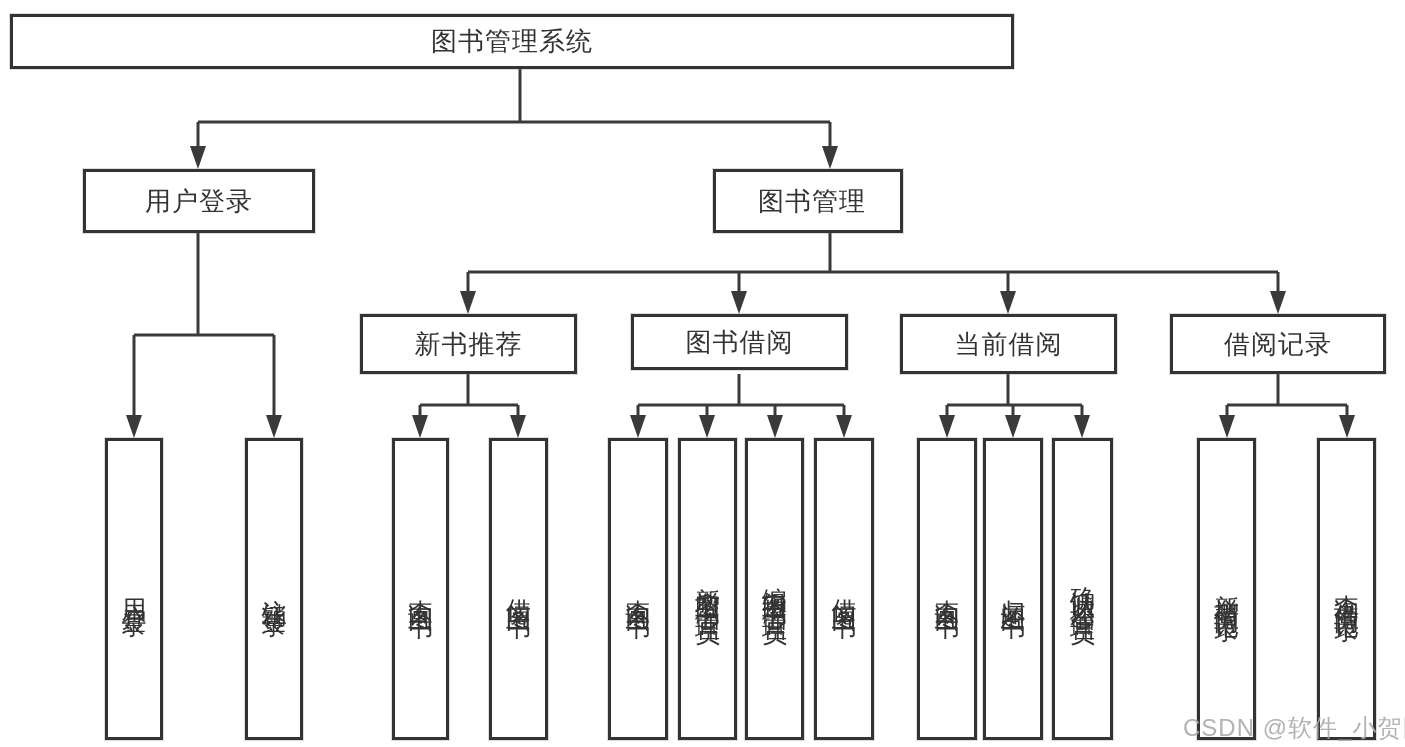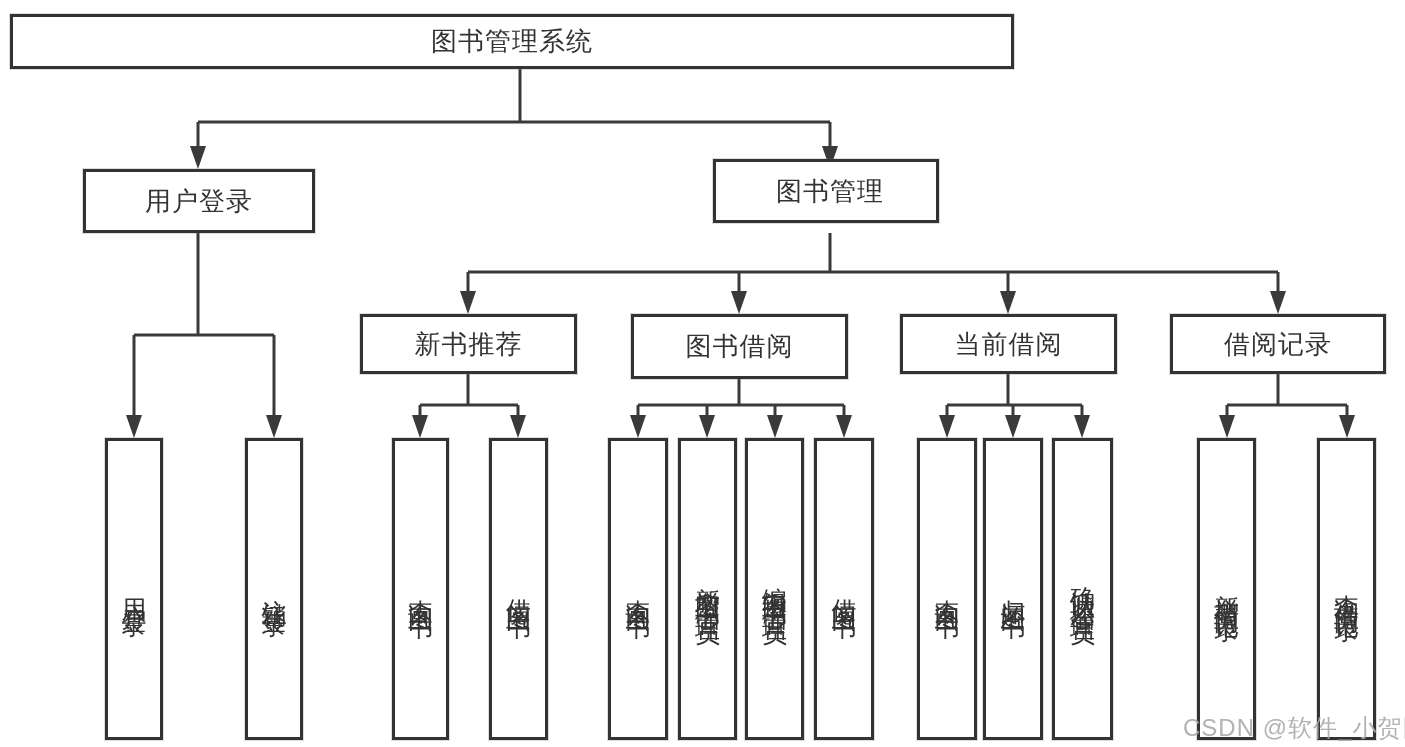--- a/index.html
+++ b/index.html
@@ -102,24 +102,24 @@
       <polygon points="1005,415 1021,415 1013,438"></polygon>
       <polygon points="1074,415 1090,415 1082,438"></polygon>
       <polygon points="1219,415 1235,415 1227,438"></polygon>
       <polygon points="1339,415 1355,415 1347,438"></polygon>
     </g>
   </svg>
 
   <div class="node h" style="left:10px; top:14px; width:1004px; height:55px;">图书管理系统</div>
 
   <div class="node h" style="left:83px; top:169px; width:232px; height:64px;">用户登录</div>
-  <div class="node h" style="left:713px; top:159px; width:226px; height:64px;padding-left:8px;">图书管理</div>
+  <div class="node h" style="left:713px; top:169px; width:190px; height:64px;padding-left:8px;">图书管理</div>
 
   <div class="node h" style="left:360px; top:314px; width:217px; height:60px;">新书推荐</div>
-  <div class="node h" style="left:631px; top:314px; width:217px; height:65px;">图书借阅</div>
+  <div class="node h" style="left:631px; top:314px; width:217px; height:56px;">图书借阅</div>
   <div class="node h" style="left:1170px; top:314px; width:216px; height:60px;">借阅记录</div>
   <div class="node h" style="left:900px; top:314px; width:217px; height:60px;">当前借阅</div>
 
   <div class="node v" style="left:105px; width:58px;">用户登录</div>
   <div class="node v" style="left:245px; width:58px;">注销登录</div>
 
   <div class="node v" style="left:392px; width:57px;">查询图书</div>
   <div class="node v" style="left:489px; width:59px;">借阅图书</div>
 
   <div class="node v" style="left:608px; width:60px;">查询图书</div>

